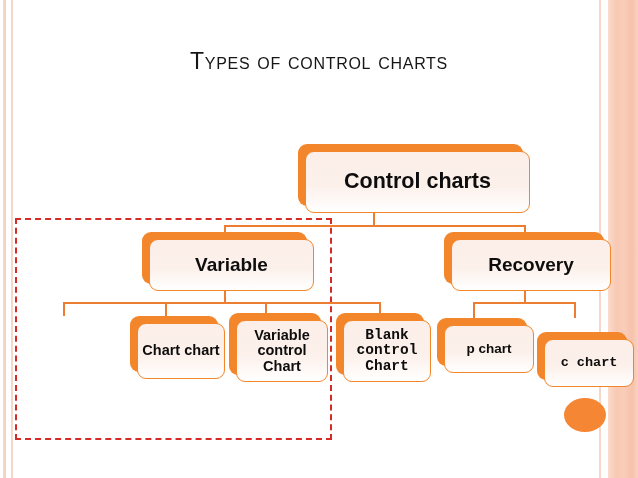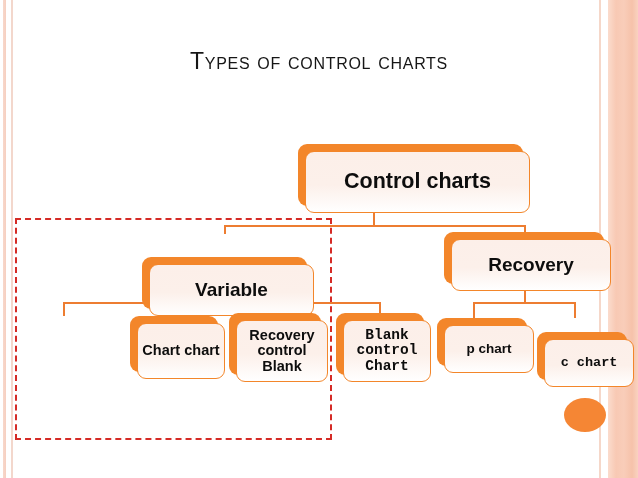--- a/index.html
+++ b/index.html
@@ -110,21 +110,21 @@
     color: #0d0d0d;
     font-weight: bold;
     line-height: 1.08;
   }
 
   
   #node-root { left: 262px; top: 144px; width: 225px; height: 62px; margin-left: 36px; }
   #node-root .face { font-size: 21.5px; }
 
   
-  #node-variable { left: 142px; top: 232px; width: 165px; height: 52px; margin-top: 25px; }
+  #node-variable { left: 142px; top: 232px; width: 165px; height: 52px; }
   #node-variable .face { font-size: 19px; }
 
   #node-attribute { left: 444px; top: 232px; width: 160px; height: 52px; }
   #node-attribute .face { font-size: 19px; }
 
   
   .leaf .face { font-size: 14.5px; }
   #node-mean     { left: 28px;  top: 316px; width: 88px;  height: 56px; }
   #node-range    { left: 130px; top: 316px; width: 88px;  height: 56px; }
   #node-recovery { left: 229px; top: 313px; width: 92px;  height: 62px; }
@@ -192,21 +192,21 @@
   </div>
 
 
   <div class="node leaf" id="node-range">
     <div class="shadow"></div>
     <div class="face">Chart chart</div>
   </div>
 
   <div class="node leaf" id="node-recovery">
     <div class="shadow"></div>
-    <div class="face">Recovery control Blank</div>
+    <div class="face">Variable control Chart</div>
   </div>
 
   <div class="node leaf" id="node-blank">
     <div class="shadow"></div>
     <div class="face">Blank control Chart</div>
   </div>
 
   <div class="node leaf" id="node-p">
     <div class="shadow"></div>
     <div class="face">p chart</div>

